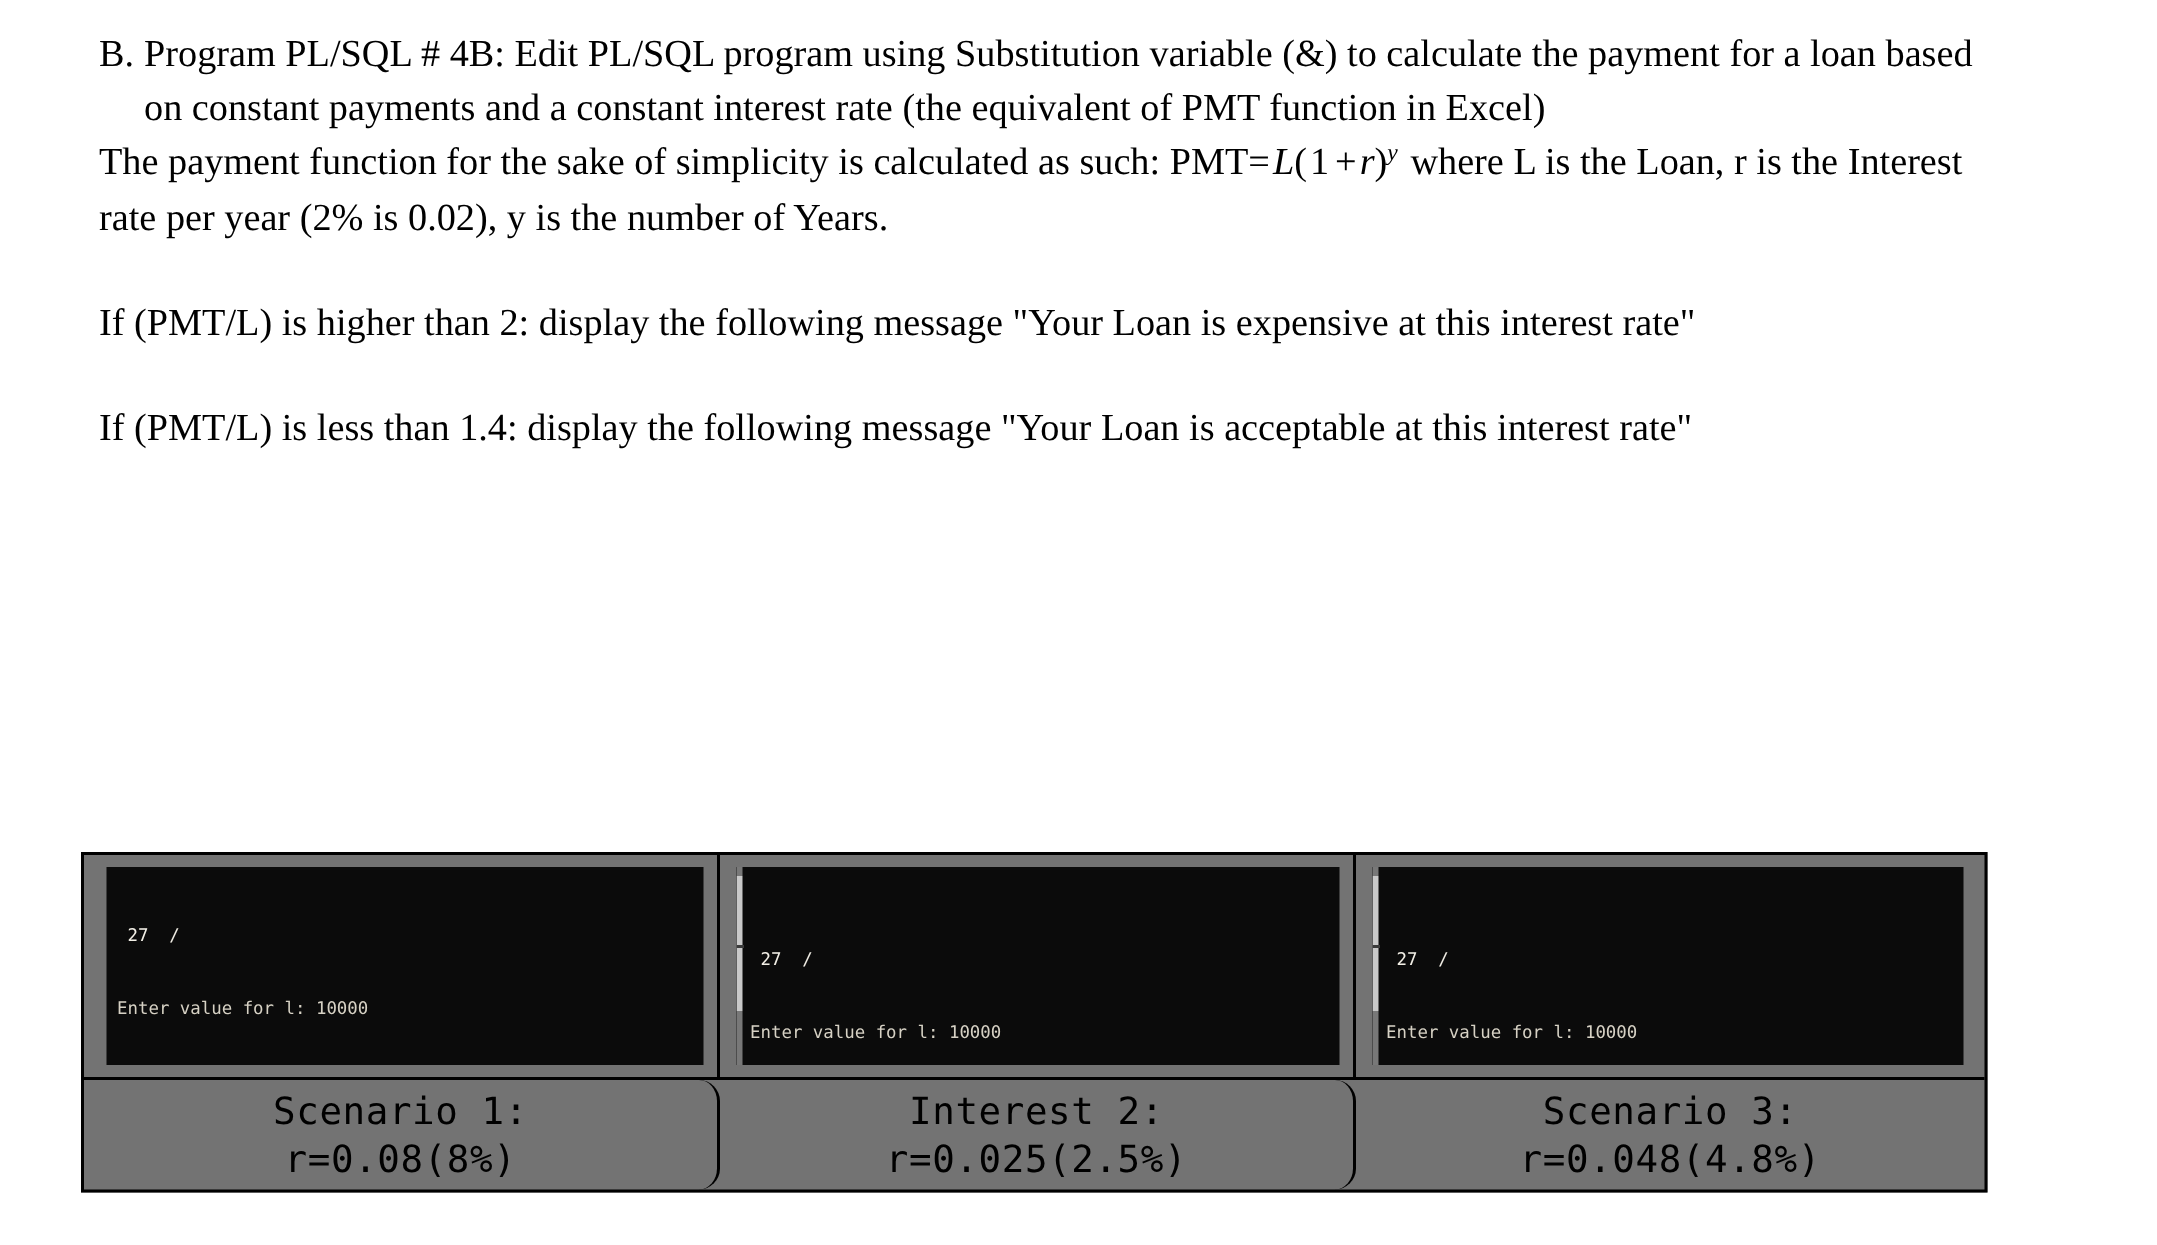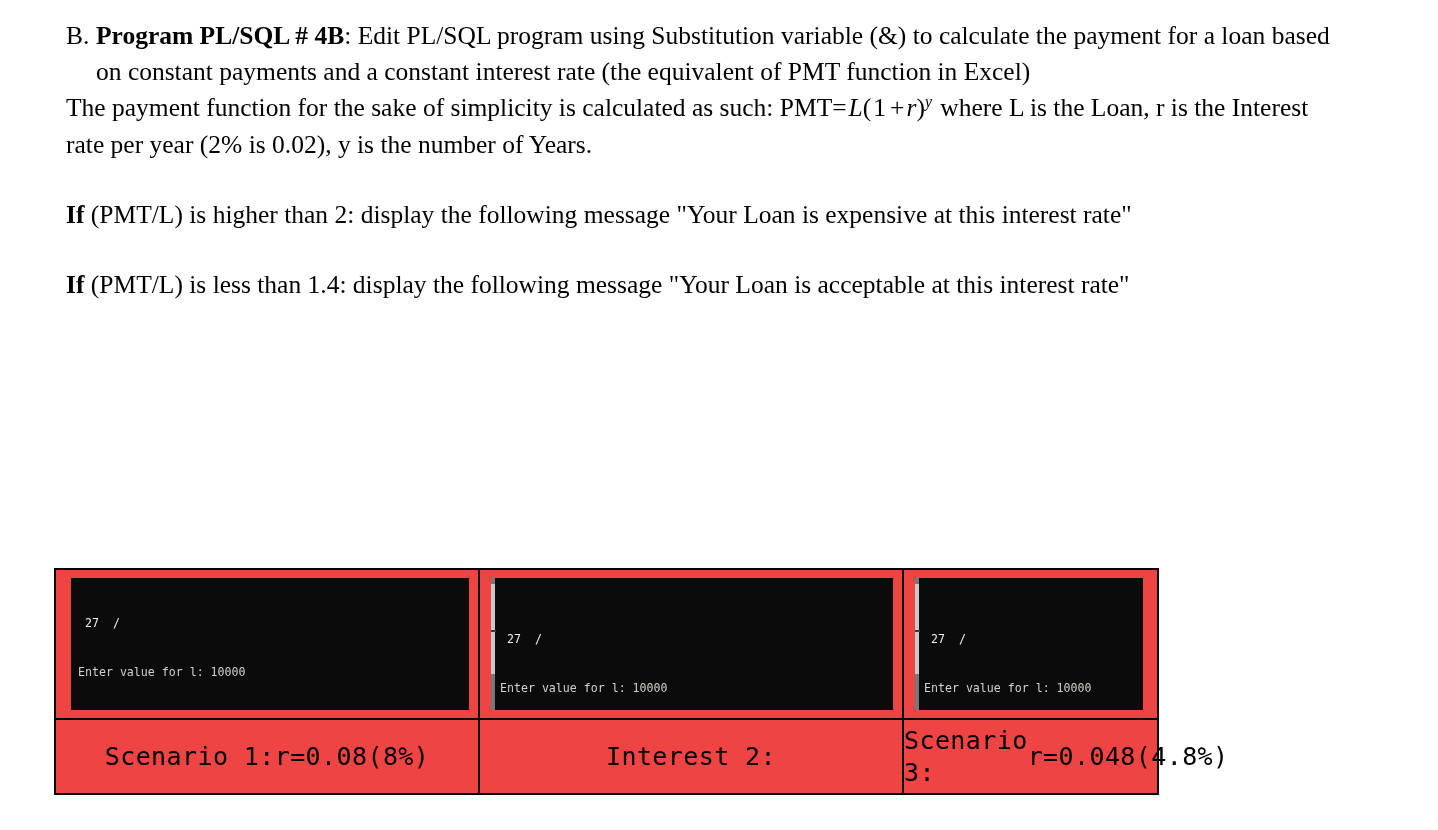--- a/index.html
+++ b/index.html
@@ -47,21 +47,21 @@
   }
 
   .para {
     margin-top: 0;
     text-align: justify;
   }
   .para.justify-all { text-align: justify; }
   .para.left { text-align: left; }
   .gap-md { height: 34px; }
 
-  b, strong { font-weight: bold; }
+  b, strong { font-weight: normal; }
 
   
   .math {
     font-family: "Liberation Serif", "DejaVu Serif", serif;
     font-style: italic;
     white-space: nowrap;
     padding: 0 2px;
   }
   .math .upr { font-style: italic; }
   .math .op { font-style: normal; padding: 0 2px; }
@@ -71,24 +71,24 @@
     font-size: 0.62em;
     vertical-align: super;
     line-height: 0;
   }
 
   
   .outcome-table {
     position: absolute;
     left: 54px;
     top: 568px;
-    width: 1105px;
+    width: 1271px;
     border: 2px solid #000;
     box-sizing: border-box;
-    background: #ef4444;
+    background: #737373;
   }
   .term-row {
     display: flex;
     align-items: stretch;
     height: 150px;
     border-bottom: 2px solid #000;
     box-sizing: border-box;
   }
   .term-cell {
     box-sizing: border-box;
@@ -138,27 +138,28 @@
   .term-line.head { color: #f2efe6; }
 
   .cap-row {
     display: flex;
     align-items: stretch;
     height: 73px;
   }
   .cap-cell {
     box-sizing: border-box;
     display: flex;
-    flex-direction: row;
+    flex-direction: column;
     align-items: center;
     justify-content: center;
     font-family: "DejaVu Sans Mono", "Liberation Mono", monospace;
     font-size: 25px;
     line-height: 1.28;
     letter-spacing: 0.4px;
+    border-radius: 14px;
   }
   .cap-cell.c1 { flex: 0 0 424px; border-right: 2px solid #000; }
   .cap-cell.c2 { flex: 0 0 424px; border-right: 2px solid #000; }
   .cap-cell.c3 { flex: 1 1 auto; }
   .cap-title { display: block; }
   .cap-sub { display: block; }
 </style>
 </head>
 <body>
 
@@ -232,20 +233,21 @@
       </div>
     </div>
 
     <div class="cap-row">
       <div class="cap-cell c1">
         <span class="cap-title">Scenario 1:</span>
         <span class="cap-sub">r=0.08(8%)</span>
       </div>
       <div class="cap-cell c2">
         <span class="cap-title">Interest 2:</span>
+        <span class="cap-sub">r=0.025(2.5%)</span>
       </div>
       <div class="cap-cell c3">
         <span class="cap-title">Scenario 3:</span>
         <span class="cap-sub">r=0.048(4.8%)</span>
       </div>
     </div>
   </div>
 
 </div>
 

